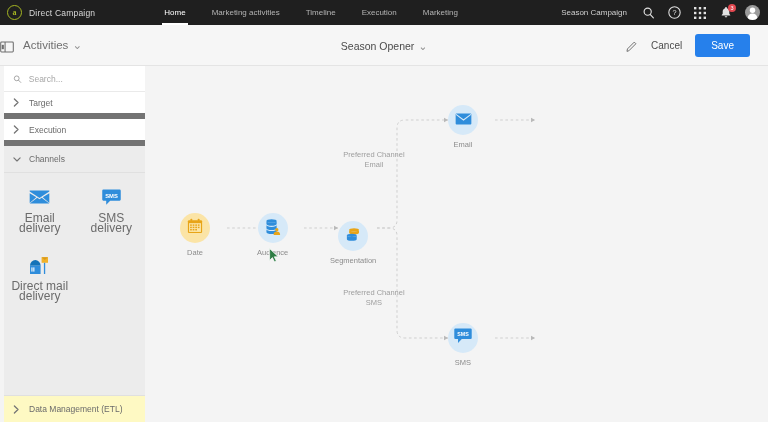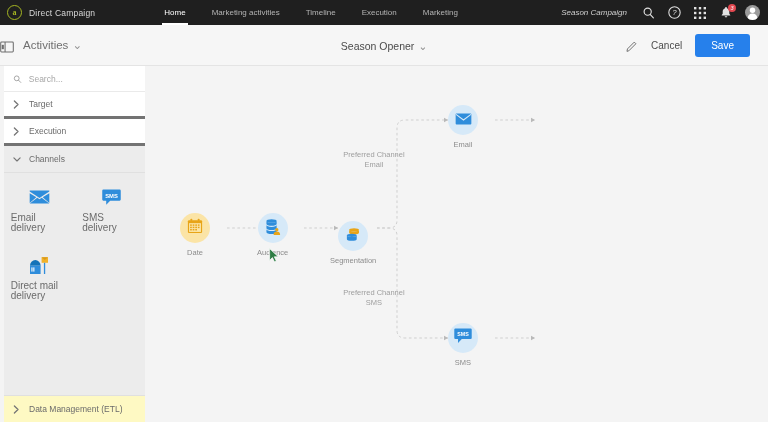--- a/index.html
+++ b/index.html
@@ -32,21 +32,21 @@
     color: #b4b4b4; font-size: 8px; padding: 0 13px;
     height: 25px; line-height: 25px; position: relative; cursor: pointer;
   }
   .nav-item.active { color: #ffffff; }
   .nav-item.active::after {
     content: ""; position: absolute; left: 11px; right: 11px; bottom: 0;
     height: 2px; background: #ffffff;
   }
   .topbar-right {
     margin-left: auto; display: flex; align-items: center;
-    padding-right: 8px; gap: 12px; font-style: italic;
+    padding-right: 8px; gap: 12px;
   }
   .ctx-label { color: #cfcfcf; font-size: 8px; margin-right: 2px; }
   .tb-icon {
     width: 14px; height: 14px; position: relative;
     display: flex; align-items: center; justify-content: center;
     color: #e2e2e2; cursor: pointer;
   }
   .tb-icon svg { display: block; }
   .badge {
     position: absolute; top: -2px; right: -3px;
@@ -106,35 +106,35 @@
   }
   .search-row svg { color: #9a9a9a; }
   .search-input {
     border: none; outline: none; font-size: 8.5px; color: #7a7a7a;
     background: transparent; font-family: inherit; width: 100%;
   }
   .search-input::placeholder { color: #a8a8a8; }
   .acc-row {
     height: 27px; display: flex; align-items: center; gap: 8px;
     padding: 0 9px; font-size: 8.5px; color: #6b6b6b;
-    border-bottom: 3px solid #737373; cursor: pointer; background: #fff;
+    border-bottom: 6px solid #737373; cursor: pointer; background: #fff;
   }
   .acc-row.expanded { background: #ececec; border-bottom: 1px solid #e0e0e0; }
   .acc-arrow { width: 8px; color: #757575; flex: 0 0 8px; display:flex; }
   .channels-body {
     background: #ececec; flex: 1 1 auto; padding-top: 14px;
     display: flex; flex-wrap: wrap; align-content: flex-start;
   }
   .act-card {
     width: 50%; display: flex; flex-direction: column; align-items: center;
     gap: 6px; margin-bottom: 22px; cursor: pointer;
   }
   .act-icon { width: 22px; height: 20px; display: flex; align-items: center; justify-content: center; }
   .act-label {
-    font-size: 10px; color: #6b6b6b; 
+    font-size: 12px; color: #6b6b6b; text-align: center;
     line-height: 10px; max-width: 58px;
   }
   .acc-row.bottom { border-top: 1px solid #e0e0e0; border-bottom: none; background: #fef9c3; }
 
   
   .canvas {
     position: absolute; top: 66px; left: 145px;
     width: 623px; height: 356px; background: #f4f4f4; overflow: hidden;
   }
   .canvas svg.wires { position: absolute; inset: 0; }

